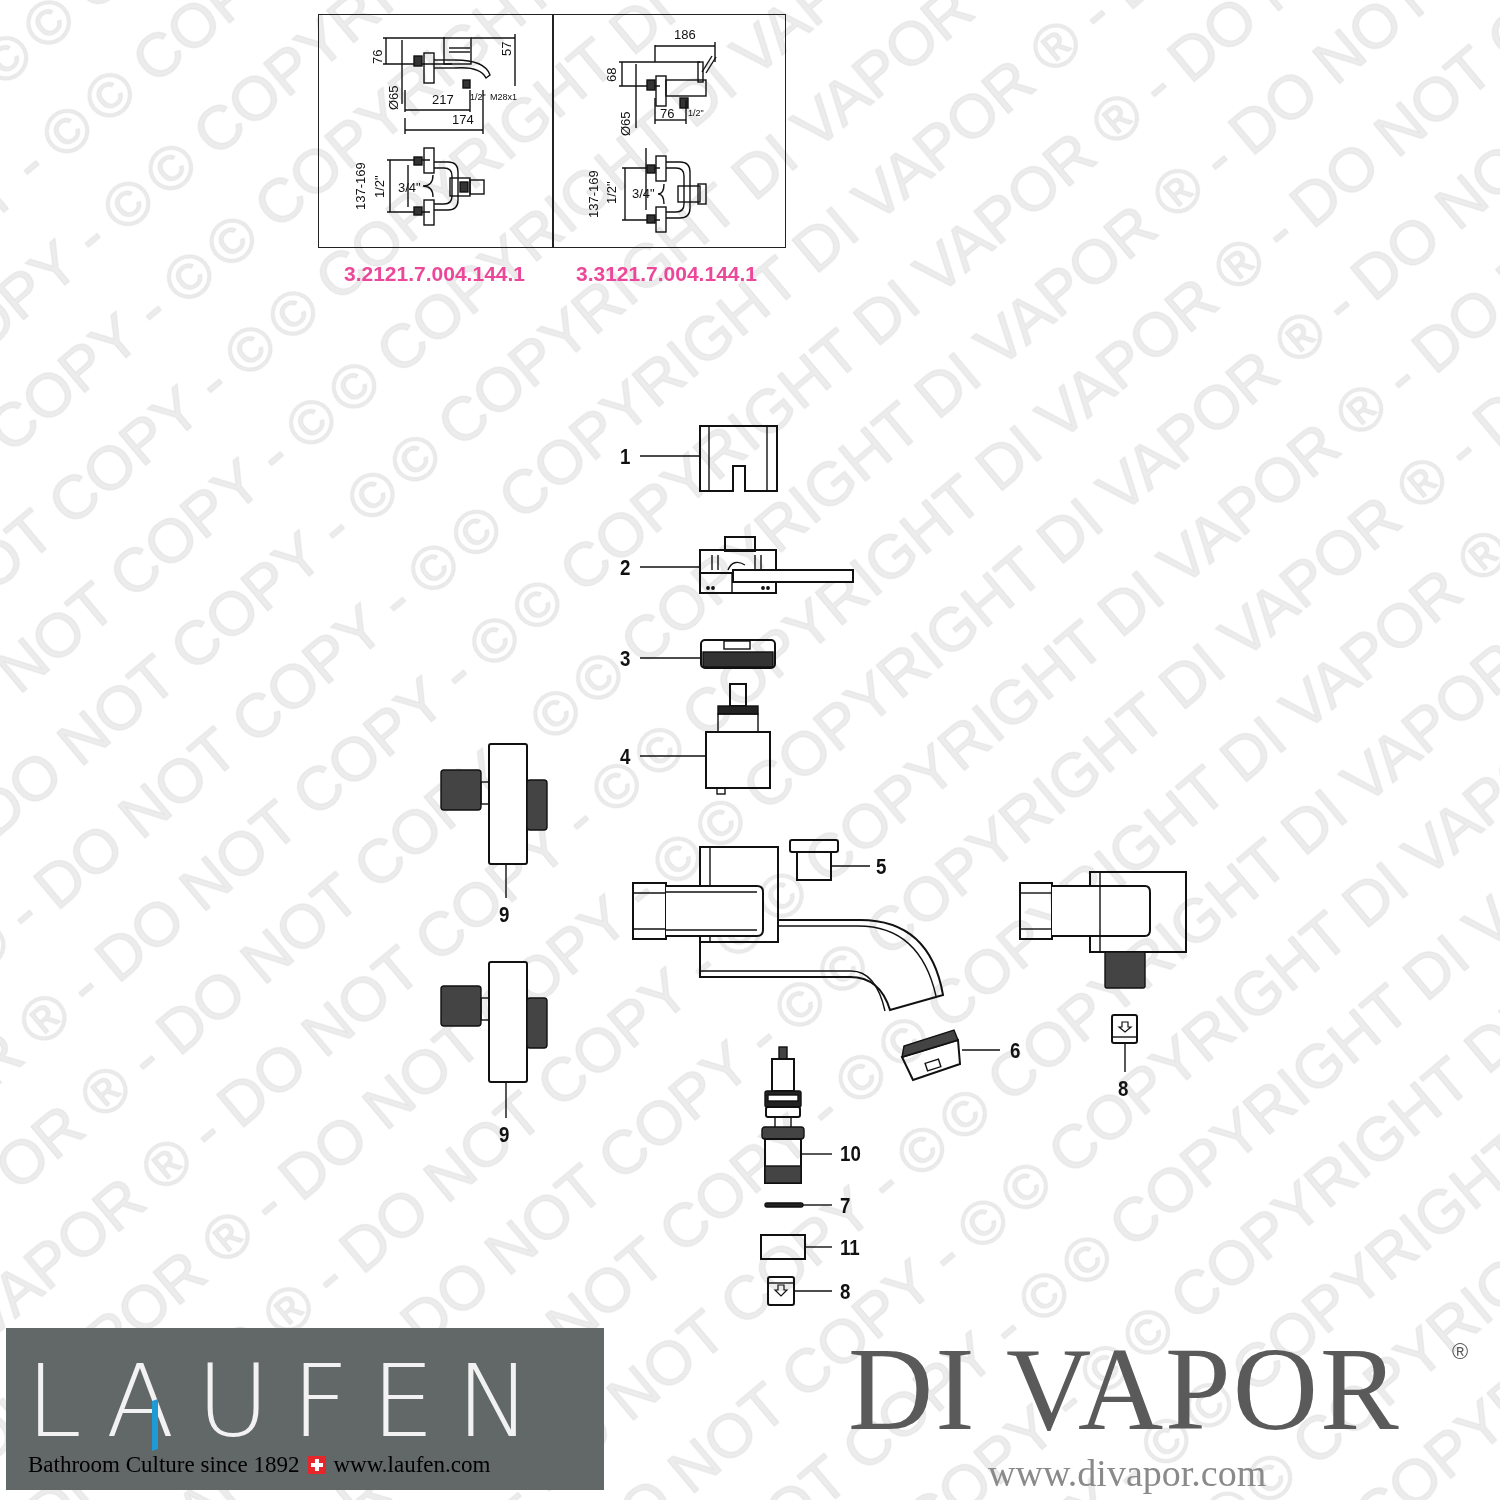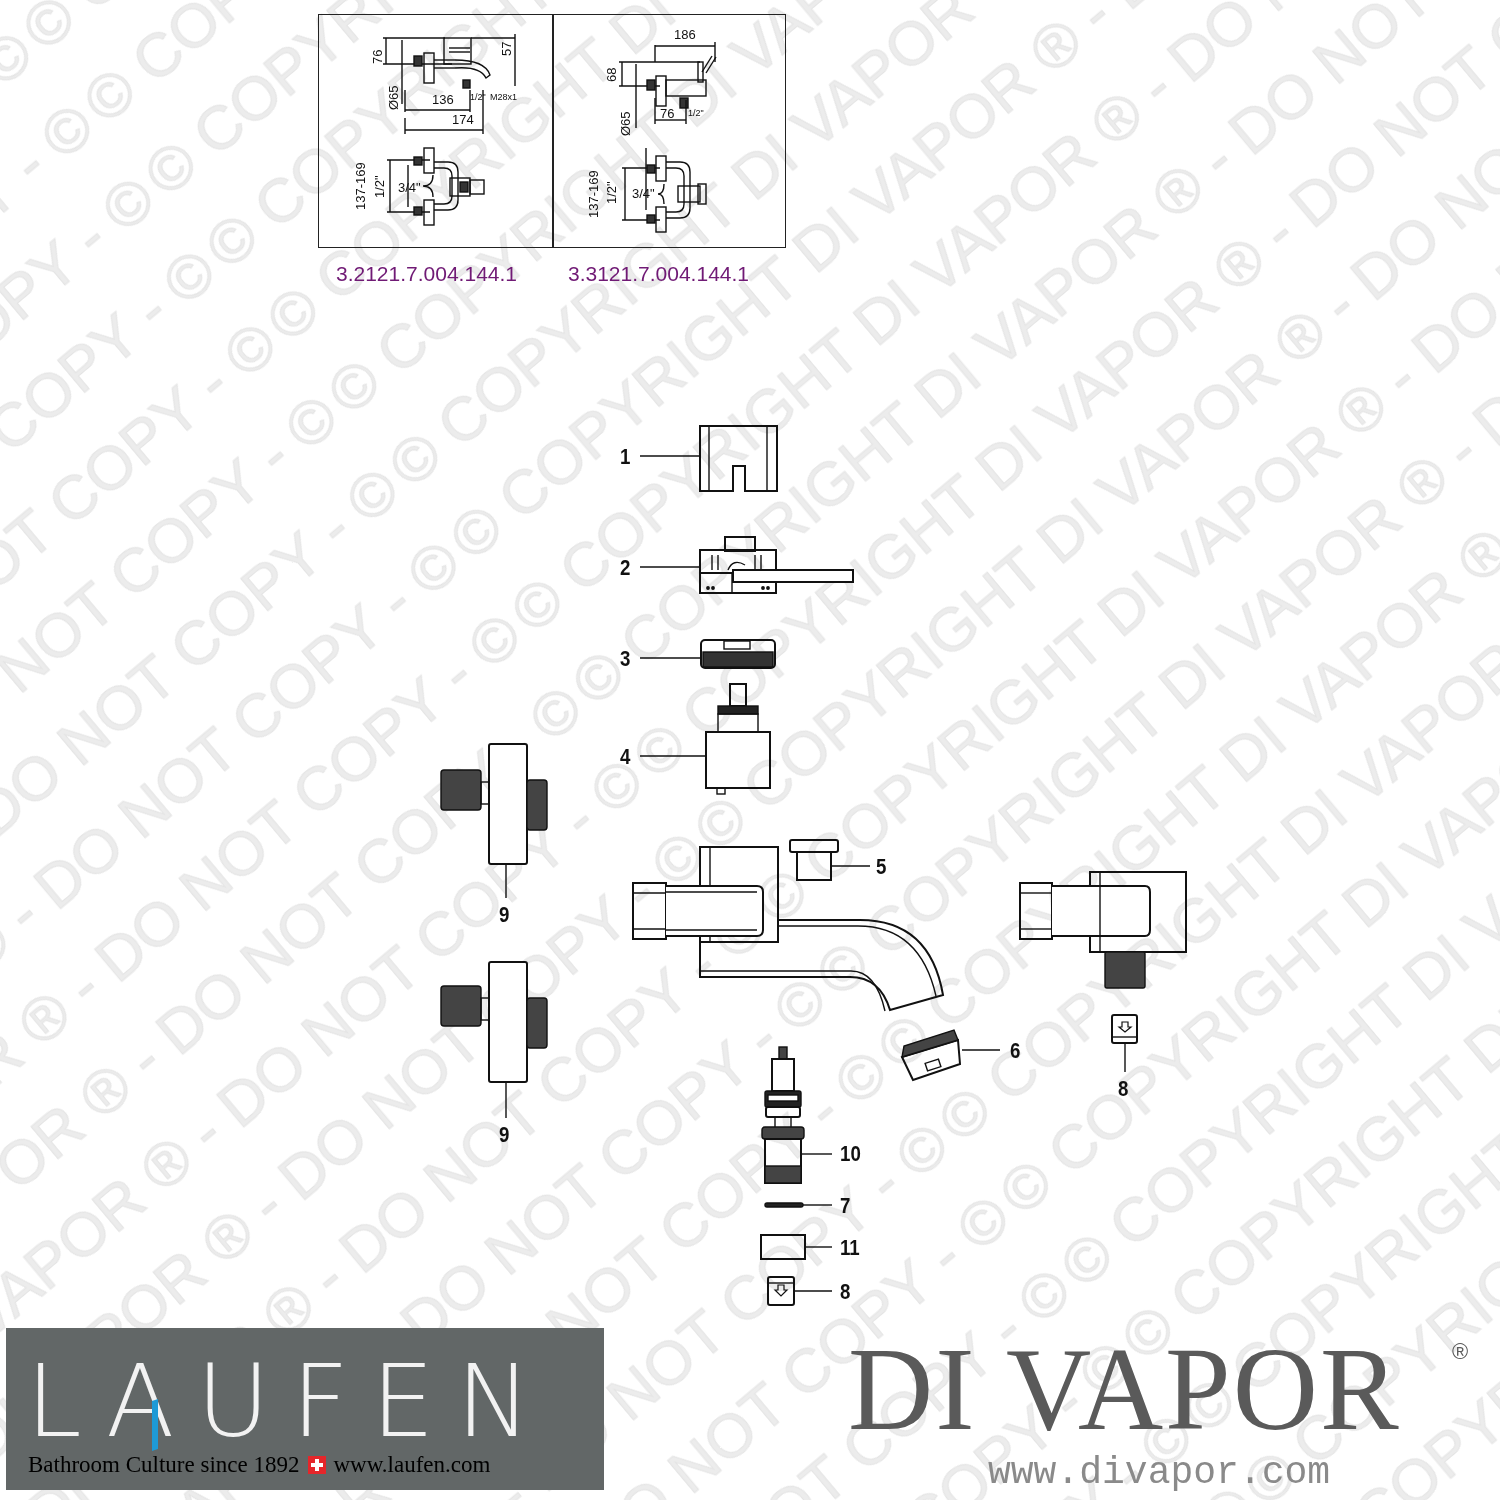--- a/index.html
+++ b/index.html
@@ -1,34 +1,34 @@
 <!DOCTYPE html>
 <html><head>
 <meta charset="utf-8">
 <style>
   html, body { margin:0; padding:0; background:#ffffff; }
   body { width:1500px; height:1500px; position:relative; overflow:hidden; font-family:"Liberation Sans", sans-serif; }
   .watermark { position:absolute; inset:0; z-index:0; pointer-events:none; }
   .layer { position:absolute; left:0; top:0; width:1500px; height:1500px; z-index:1; }
   .dim-box { position:absolute; border:1.5px solid #222; background:transparent; z-index:1; }
-  .code-label { position:absolute; font-family:"Liberation Sans", sans-serif; font-weight:normal; font-size:21px; color:#701a75; z-index:2; }
+  .code-label { position:absolute; font-family:"Liberation Sans", sans-serif; font-weight:bold; font-size:21px; color:#ec4899; z-index:2;margin-left:8px; }
   .part-num { position:absolute; font-family:"Liberation Sans", sans-serif; font-weight:bold; font-size:22px; color:#111; z-index:2; transform:scaleX(0.85); transform-origin:left top; }
   .dim-text { position:absolute; font-family:"Liberation Sans", sans-serif; font-size:13px; color:#111; z-index:2; }
   .dim-small { font-size:9px; }
   .rot { transform:rotate(-90deg); transform-origin:left top; }
   .laufen { position:absolute; left:6px; top:1328px; width:598px; height:162px; background:#626767; z-index:3; }
   .laufen-word { position:absolute; left:20px; top:6px; font-family:"DejaVu Sans", sans-serif; font-weight:300; font-size:100px; letter-spacing:22px; color:#f2f2f2; line-height:120px;margin-top:8px; }
   .laufen-tag { position:absolute; left:22px; top:124px; font-family:"Liberation Serif", serif; font-size:23px; color:#000000; white-space:nowrap; }
   .swiss { display:inline-block; width:18px; height:18px; background:#e5262a; position:relative; vertical-align:-2px; margin:0 8px; }
   .swiss::before { content:""; position:absolute; left:7px; top:3px; width:4px; height:12px; background:#fff; }
   .swiss::after { content:""; position:absolute; left:3px; top:7px; width:12px; height:4px; background:#fff; }
   .divapor { position:absolute; left:840px; top:1325px; width:650px; height:170px; z-index:3; }
   .divapor-word { position:absolute; left:8px; top:0px; font-family:"Liberation Serif", serif; font-size:118px; color:#5a5a5a; letter-spacing:2px; line-height:130px; white-space:nowrap; }
   .divapor-reg { position:absolute; left:612px; top:14px; font-family:"Liberation Sans", sans-serif; font-size:22px; color:#5a5a5a; }
-  .divapor-url { position:absolute; left:148px; top:126px; font-family:Liberation Mono, monospace; font-weight:200; font-size:38px; color:#8a8a8a; letter-spacing:0px; white-space:nowrap; }
+  .divapor-url { position:absolute; left:148px; top:126px; font-family:Liberation Serif, serif; font-weight:200; font-size:38px; color:#8a8a8a; letter-spacing:0px; white-space:nowrap; }
 </style>
 </head>
 <body>
 
 <svg class="watermark" width="1500" height="1500" viewBox="0 0 1500 1500">
   <defs>
     <pattern id="wm" patternUnits="userSpaceOnUse" width="1400" height="95" patternTransform="rotate(-40)">
       <text id="wmtext" x="0" y="70" font-family="Liberation Sans, sans-serif" font-size="62" fill="#ececec" stroke="#e4e4e4" stroke-width="1">© COPYRIGHT DI VAPOR ® - DO NOT COPY - © COPYRIGHT DI VAPOR ® - DO NOT COPY - © COPYRIGHT DI VAPOR ® - DO NOT COPY - </text>
     </pattern>
   </defs>
@@ -242,21 +242,21 @@
 
   <g fill="none" stroke="#111" stroke-width="1.2">
     <path d="M1122 1022 L 1128 1022 L 1128 1027 L 1131 1027 L 1125 1032 L 1119 1027 L 1122 1027 Z"></path>
     <path d="M778 1285 L 784 1285 L 784 1290 L 787 1290 L 781 1296 L 775 1290 L 778 1290 Z"></path>
   </g>
 </svg>
 
 <div class="dim-text rot" style="left:370px; top:64px;">76</div>
 <div class="dim-text rot" style="left:499px; top:56px;">57</div>
 <div class="dim-text rot" style="left:386px; top:110px;">Ø65</div>
-<div class="dim-text" style="left:432px; top:92px;">136</div>
+<div class="dim-text" style="left:432px; top:92px;">217</div>
 <div class="dim-text dim-small" style="left:470px; top:92px;">1/2"</div>
 <div class="dim-text dim-small" style="left:490px; top:92px;">M28x1</div>
 <div class="dim-text" style="left:452px; top:112px;">174</div>
 <div class="dim-text rot" style="left:353px; top:210px;">137-169</div>
 <div class="dim-text rot" style="left:372px; top:198px;">1/2"</div>
 <div class="dim-text" style="left:398px; top:180px;">3/4"</div>
 
 <div class="dim-text" style="left:674px; top:27px;">186</div>
 <div class="dim-text rot" style="left:604px; top:82px;">68</div>
 <div class="dim-text rot" style="left:618px; top:136px;">Ø65</div>

